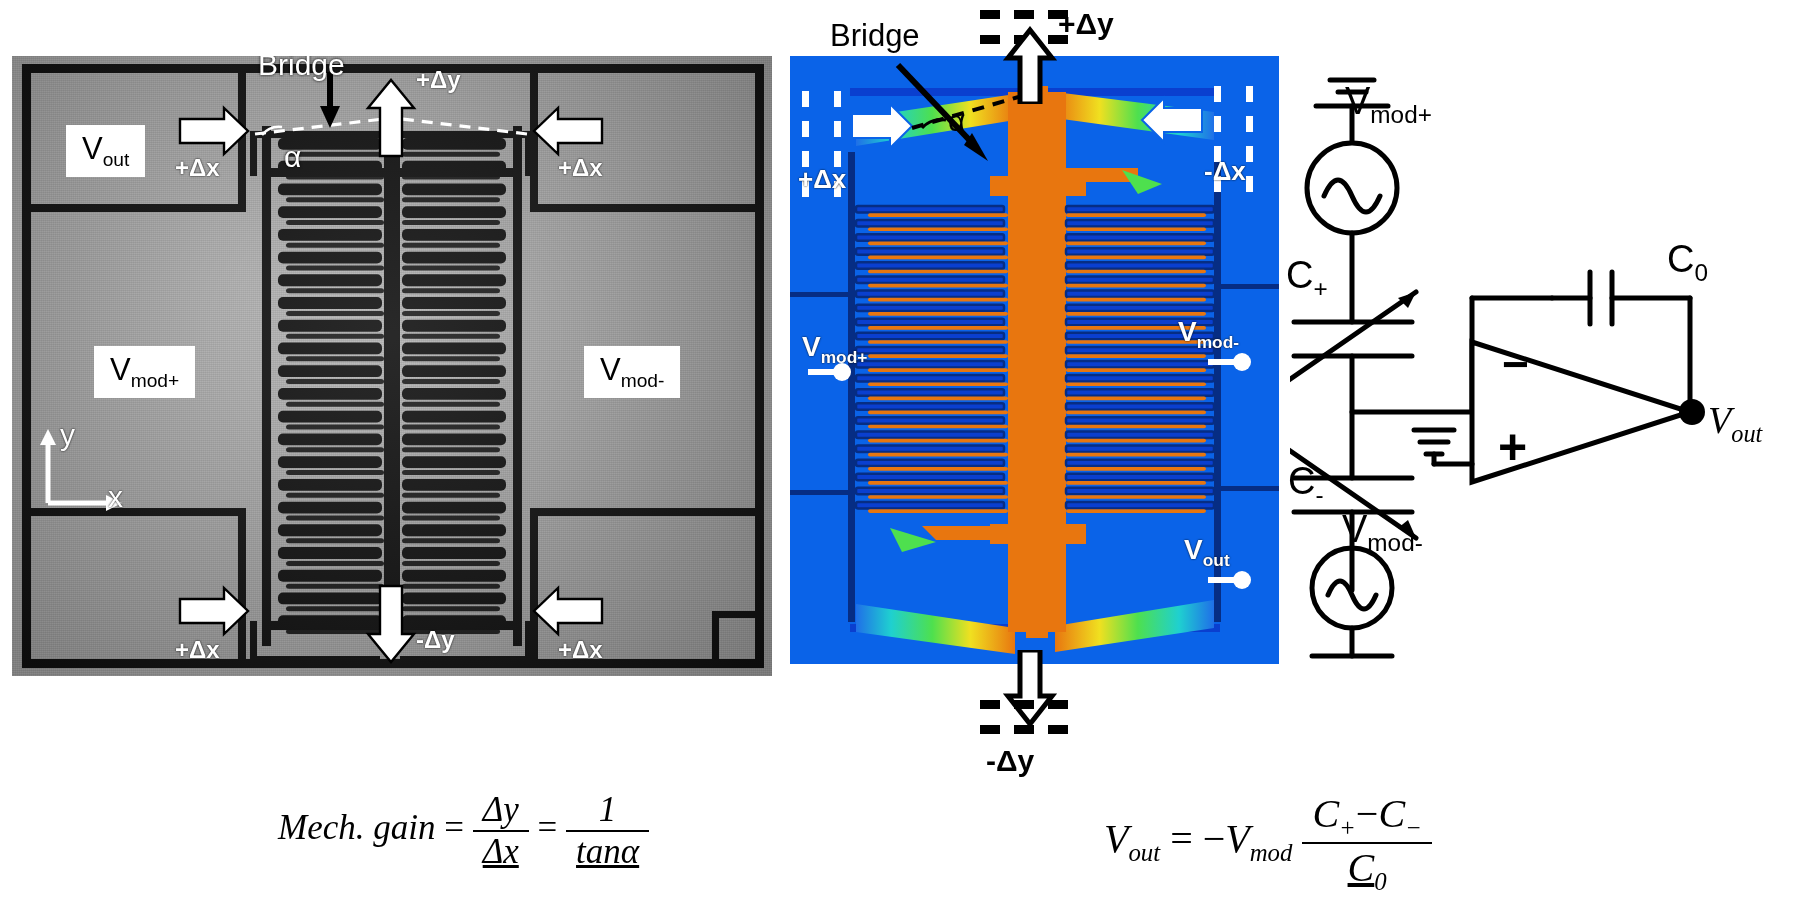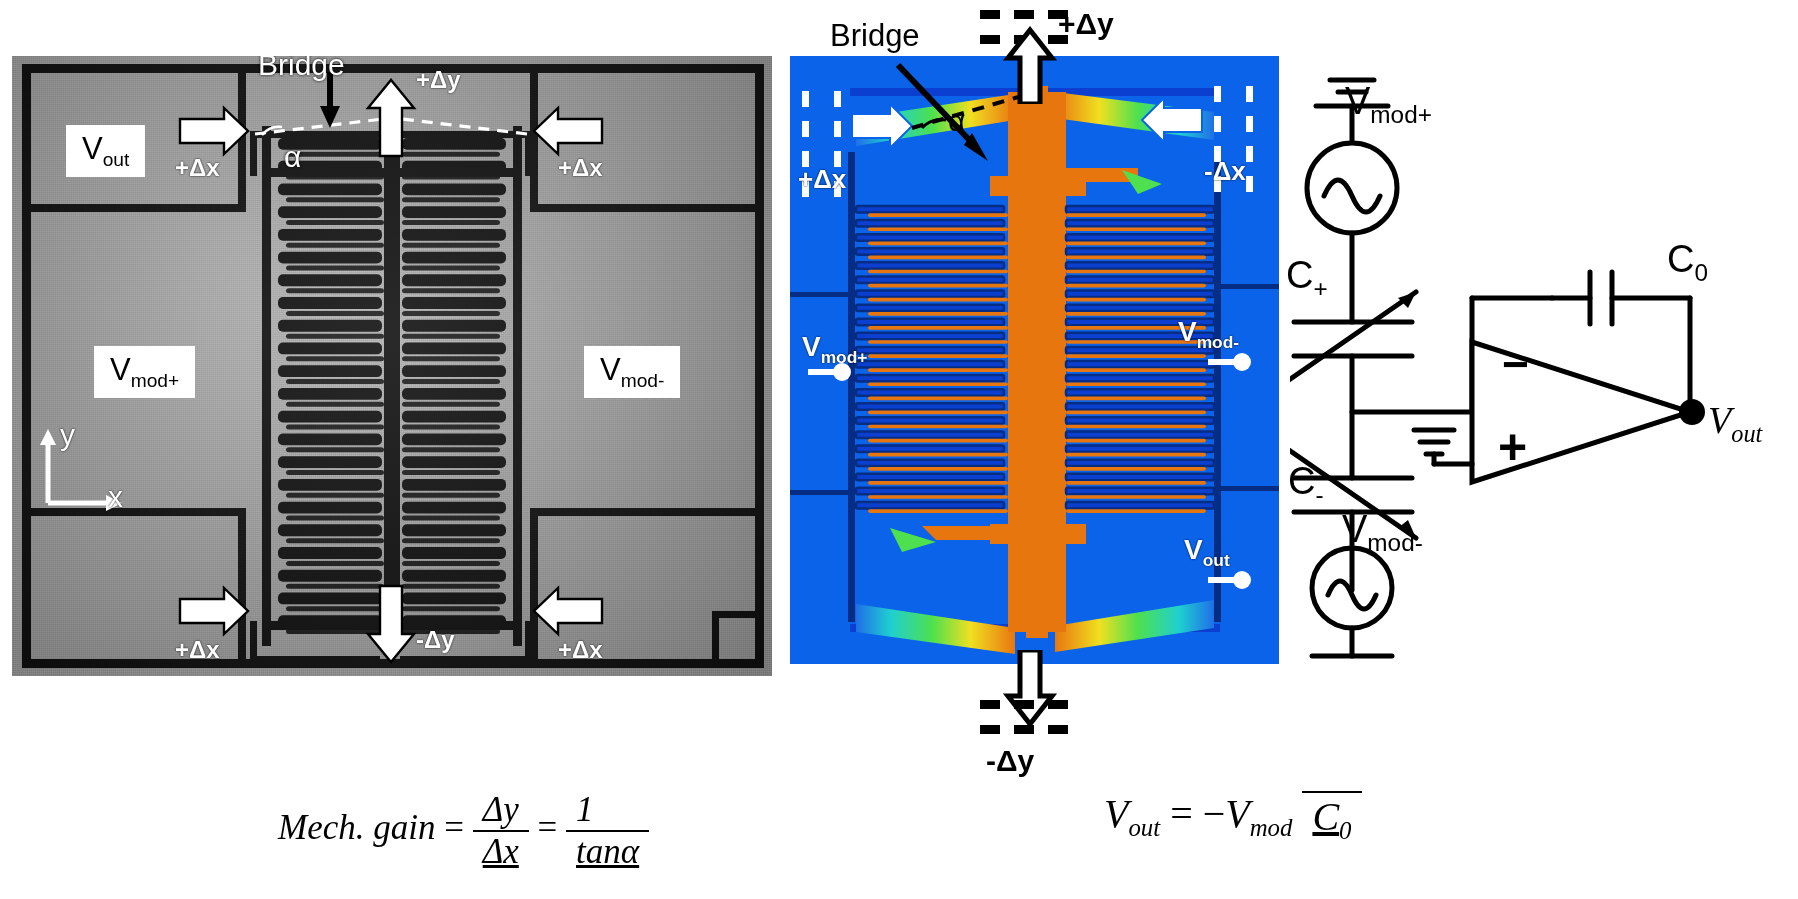--- a/index.html
+++ b/index.html
@@ -32,21 +32,21 @@
   
   #fem-panel{left:790px;top:56px;width:489px;height:608px;background:#0a63e8;overflow:hidden;}
 
   .dashline{position:absolute;}
 
   
   #circuit{left:1290px;top:60px;width:500px;height:620px;}
 
   
   .eq{position:absolute;font-family:"Liberation Serif",serif;font-style:italic;color:#000;}
-  .frac{display:inline-block;vertical-align:middle;text-align:left;}
+  .frac{display:inline-block;vertical-align:middle;text-align:center;}
   .frac .num{display:block;padding:0 10px;}
   .frac .den{display:block;border-top:2.6px solid #000;padding:0 10px;text-decoration:underline;}
 </style>
 </head>
 <body>
 
 <div class="abs" id="sem-panel">
   <div id="sem-noise"></div>
 
   <div class="trench" style="left:10px;top:8px;width:742px;height:9px;"></div>
@@ -557,17 +557,20 @@
     <span class="num">1</span>
     <span class="den">tanα</span>
   </span>
 </div>
 
 <div class="eq" style="left:1104px;top:790px;font-size:40px;white-space:nowrap;">
   <span>V</span><sub style="font-size:.62em">out</sub>
   <span style="font-style:normal;">=</span>
   <span style="font-style:normal;">−</span><span>V</span><sub style="font-size:.62em">mod</sub>
   <span class="frac">
+    <span class="num">
+      <span>C</span><sub style="font-size:.62em">+</sub><span style="font-style:normal;">−</span><span>C</span><sub style="font-size:.62em">−</sub>
+    </span>
     <span class="den">
       <span>C</span><sub style="font-size:.62em">0</sub>
     </span>
   </span>
 </div>
 
 </body></html>

